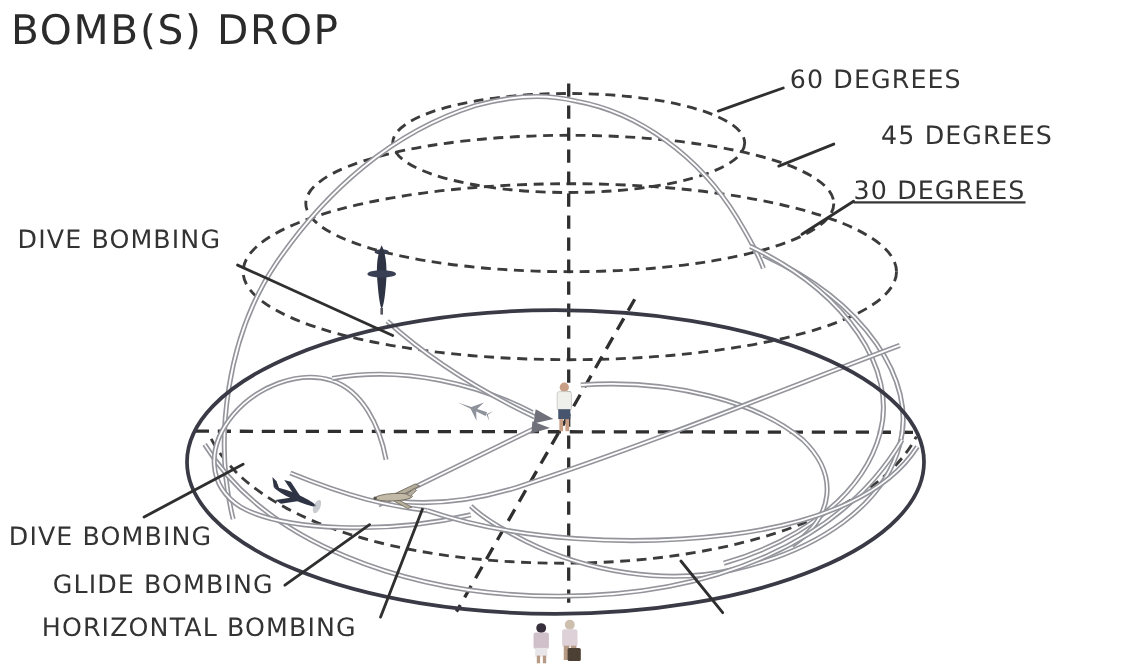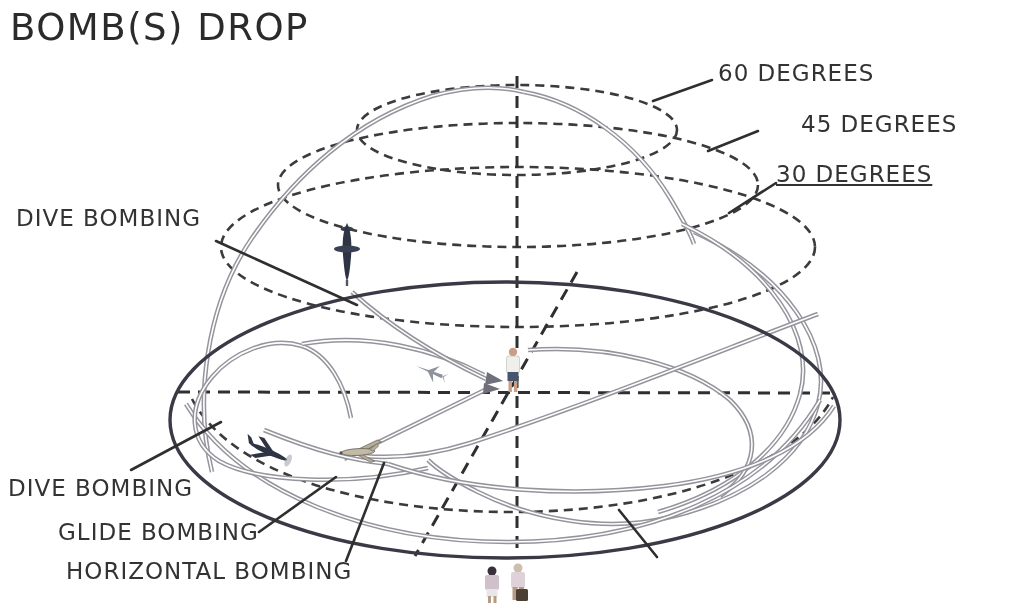--- a/index.html
+++ b/index.html
@@ -14,22 +14,22 @@
   }
   .title{
     position:absolute;left:10px;top:6px;font-size:37px;letter-spacing:1.5px;
     color:#2b2b2b;white-space:nowrap;text-align:center;
   }
   .l-60{left:718px;top:61px;}
   .l-45{left:761px;top:112px;margin-left:40px;}
   .l-30{left:776px;top:162px;text-decoration:underline;}
   .l-dive{left:16px;top:206px;}
   .l-toss{left:8px;top:476px;}
-  .l-glide{left:58px;top:520px;}
-  .l-horiz{left:66px;top:559px;}
+  .l-glide{left:48px;top:520px;}
+  .l-horiz{left:38px;top:559px;}
   .l-normal{left:662px;top:552px;}
   
   .dashE{fill:none;stroke:#3b3b3b;stroke-width:2.6;stroke-dasharray:9 6;}
   .axis{fill:none;stroke:#2f2f2f;stroke-width:3;stroke-dasharray:12 8;}
   .fp{fill:none;stroke:#94949c;stroke-width:4.6;stroke-linecap:butt;}
   .fpi{fill:none;stroke:#ffffff;stroke-width:1.6;stroke-linecap:butt;}
   .solidE{fill:none;stroke:#3a3a46;stroke-width:3.4;}
   .leader{fill:none;stroke:#2f2f2f;stroke-width:2.6;stroke-linecap:round;}
 </style>
 </head>

